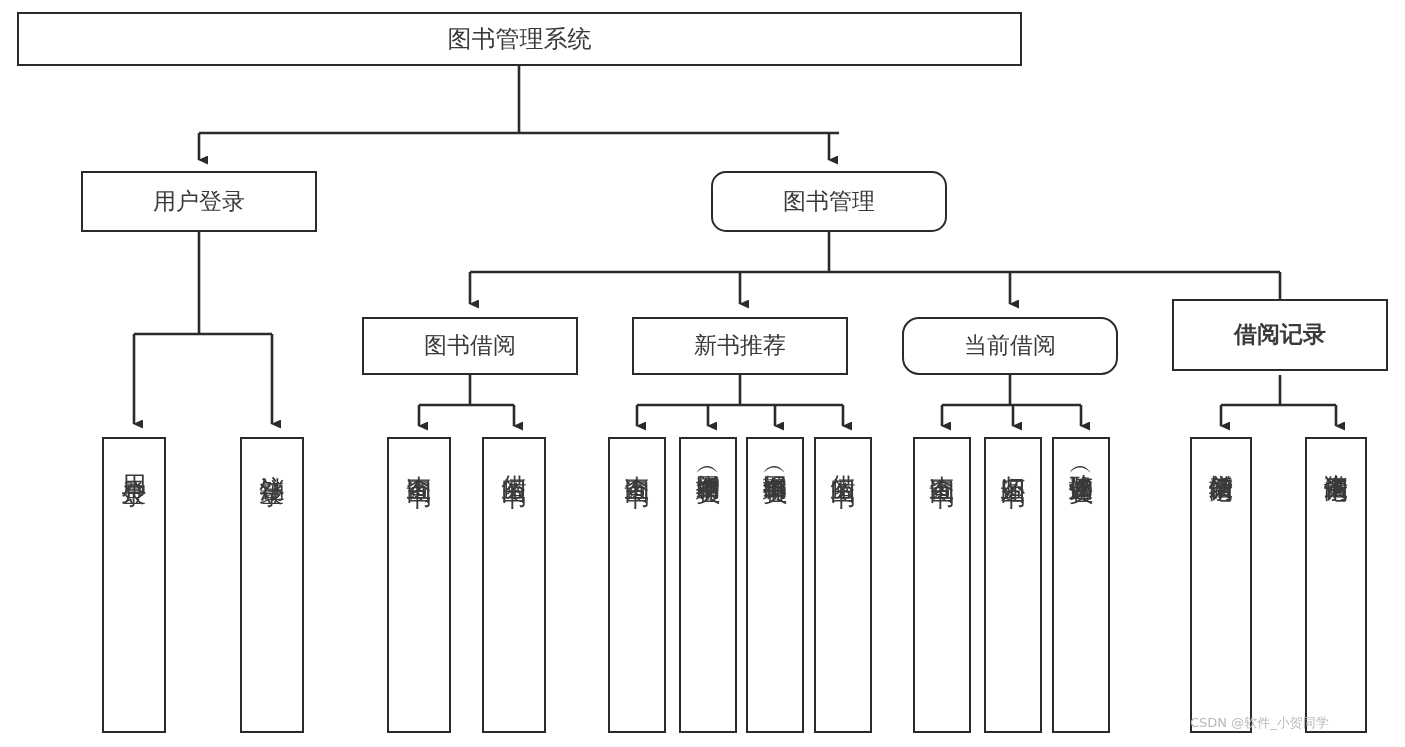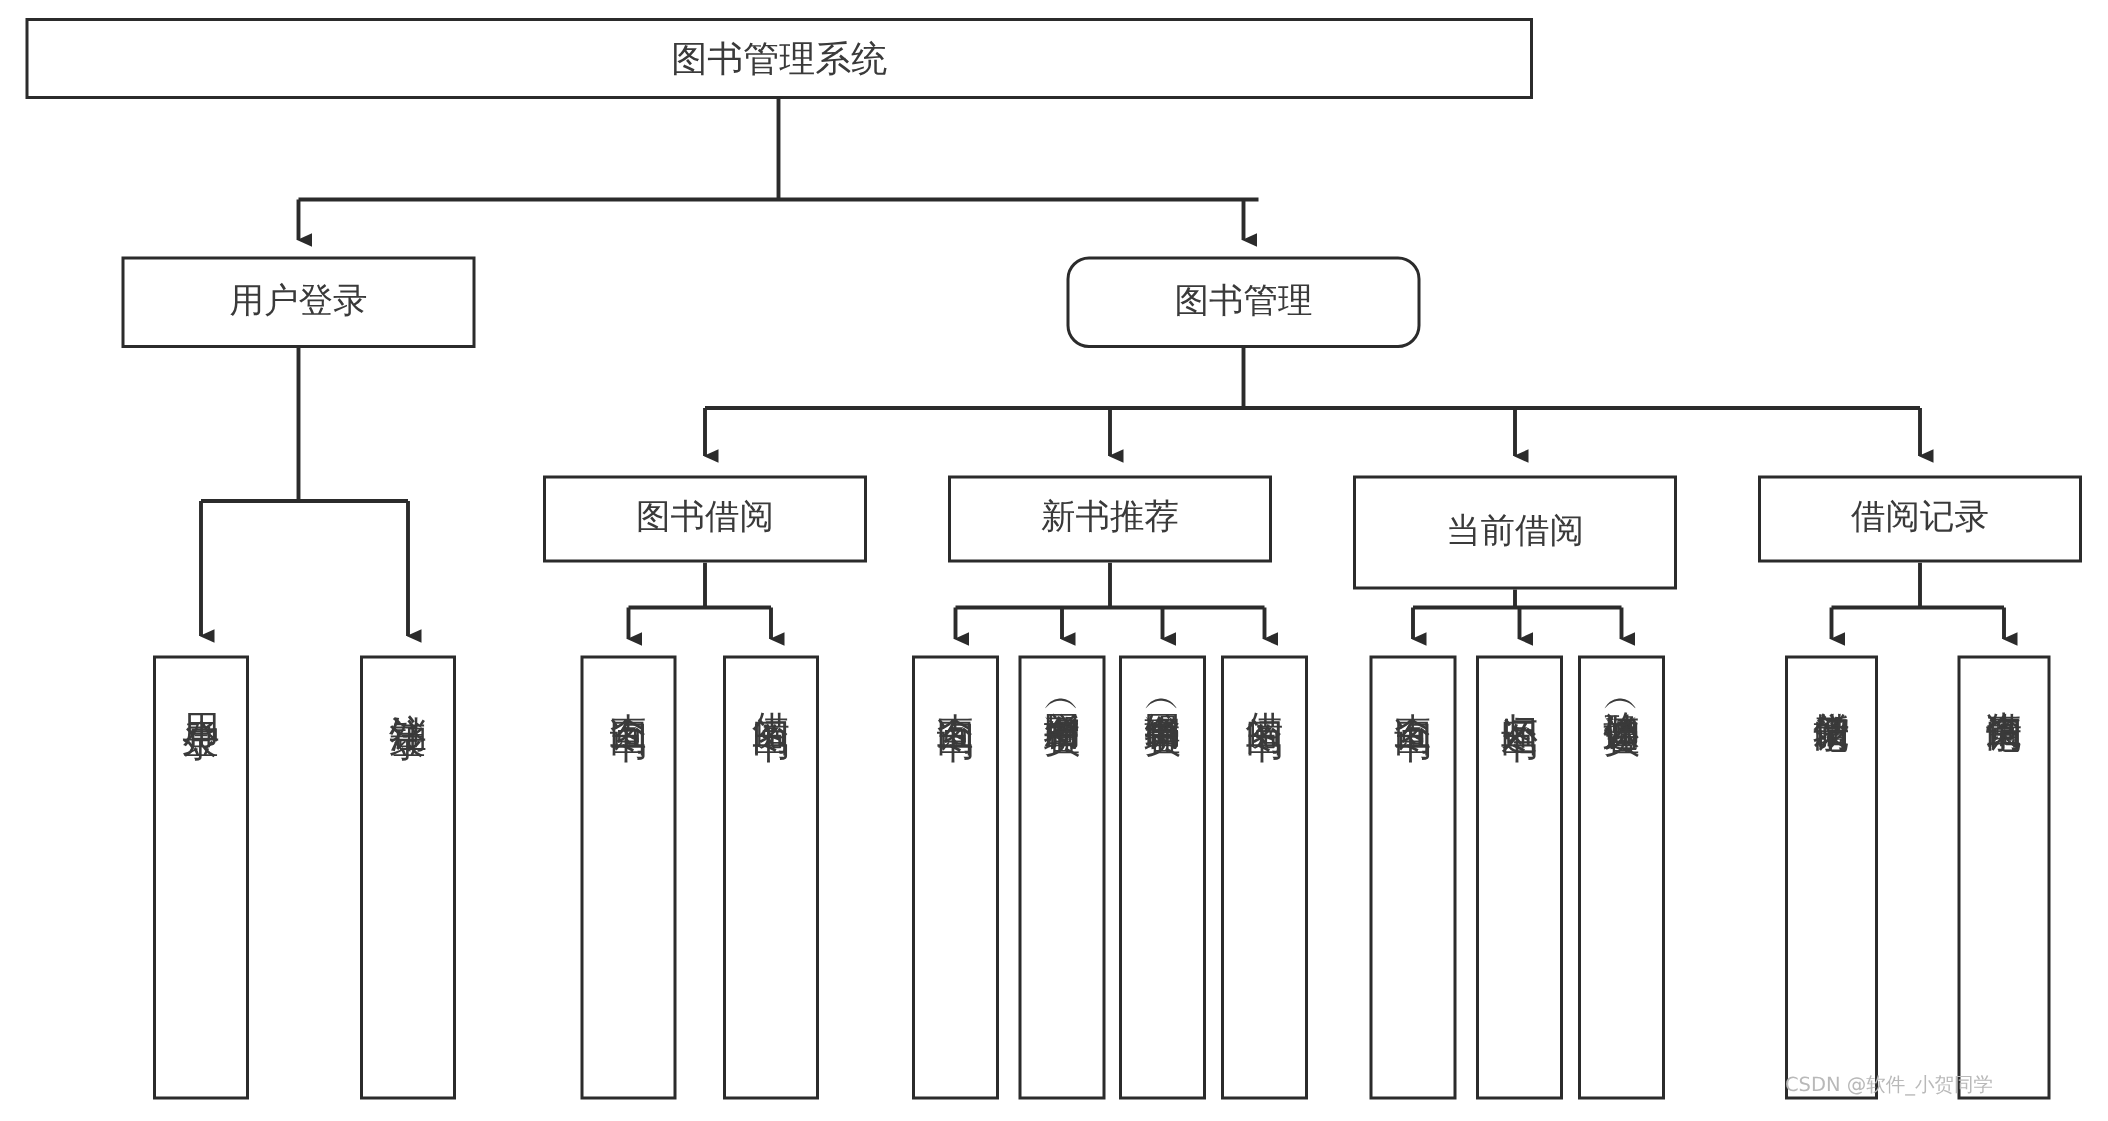--- a/index.html
+++ b/index.html
@@ -140,24 +140,24 @@
   <div class="node horiz" style="left: 711px; top: 171px; width: 236px; height: 61px; border-color: rgb(43, 43, 43); color: rgb(58, 58, 58); border-radius: 15px;">
     <span class="node-label">图书管理</span>
   </div>
 
   <div class="node horiz" style="left: 362px; top: 317px; width: 216px; height: 58px; border-color: rgb(43, 43, 43); color: rgb(58, 58, 58);">
     <span class="node-label">图书借阅</span>
   </div>
   <div class="node horiz" style="left: 632px; top: 317px; width: 216px; height: 58px; border-color: rgb(43, 43, 43); color: rgb(58, 58, 58);">
     <span class="node-label">新书推荐</span>
   </div>
-  <div class="node horiz" style="left: 902px; top: 317px; width: 216px; height: 76px; border-color: rgb(43, 43, 43); color: rgb(58, 58, 58);">
+  <div class="node horiz" style="left: 902px; top: 317px; width: 216px; height: 58px; border-color: rgb(43, 43, 43); color: rgb(58, 58, 58); border-radius: 17px;">
     <span class="node-label">当前借阅</span>
   </div>
-  <div class="node horiz" style="left: 1172px; top: 317px; width: 216px; height: 58px; border-color: rgb(43, 43, 43); color: rgb(58, 58, 58);">
+  <div class="node horiz" style="left: 1172px; top: 299px; width: 216px; height: 72px; border-color: rgb(43, 43, 43); color: rgb(58, 58, 58); font-weight: bold;">
     <span class="node-label">借阅记录</span>
   </div>
 
   <div class="node vert" style="left: 102px; top: 437px; width: 64px; height: 296px; border-color: rgb(43, 43, 43); color: rgb(58, 58, 58);">
     <span class="node-label">用户登录</span>
   </div>
   <div class="node vert" style="left: 240px; top: 437px; width: 64px; height: 296px; border-color: rgb(43, 43, 43); color: rgb(58, 58, 58);">
     <span class="node-label">注销登录</span>
   </div>
   <div class="node vert" style="left: 387px; top: 437px; width: 64px; height: 296px; border-color: rgb(43, 43, 43); color: rgb(58, 58, 58);">

